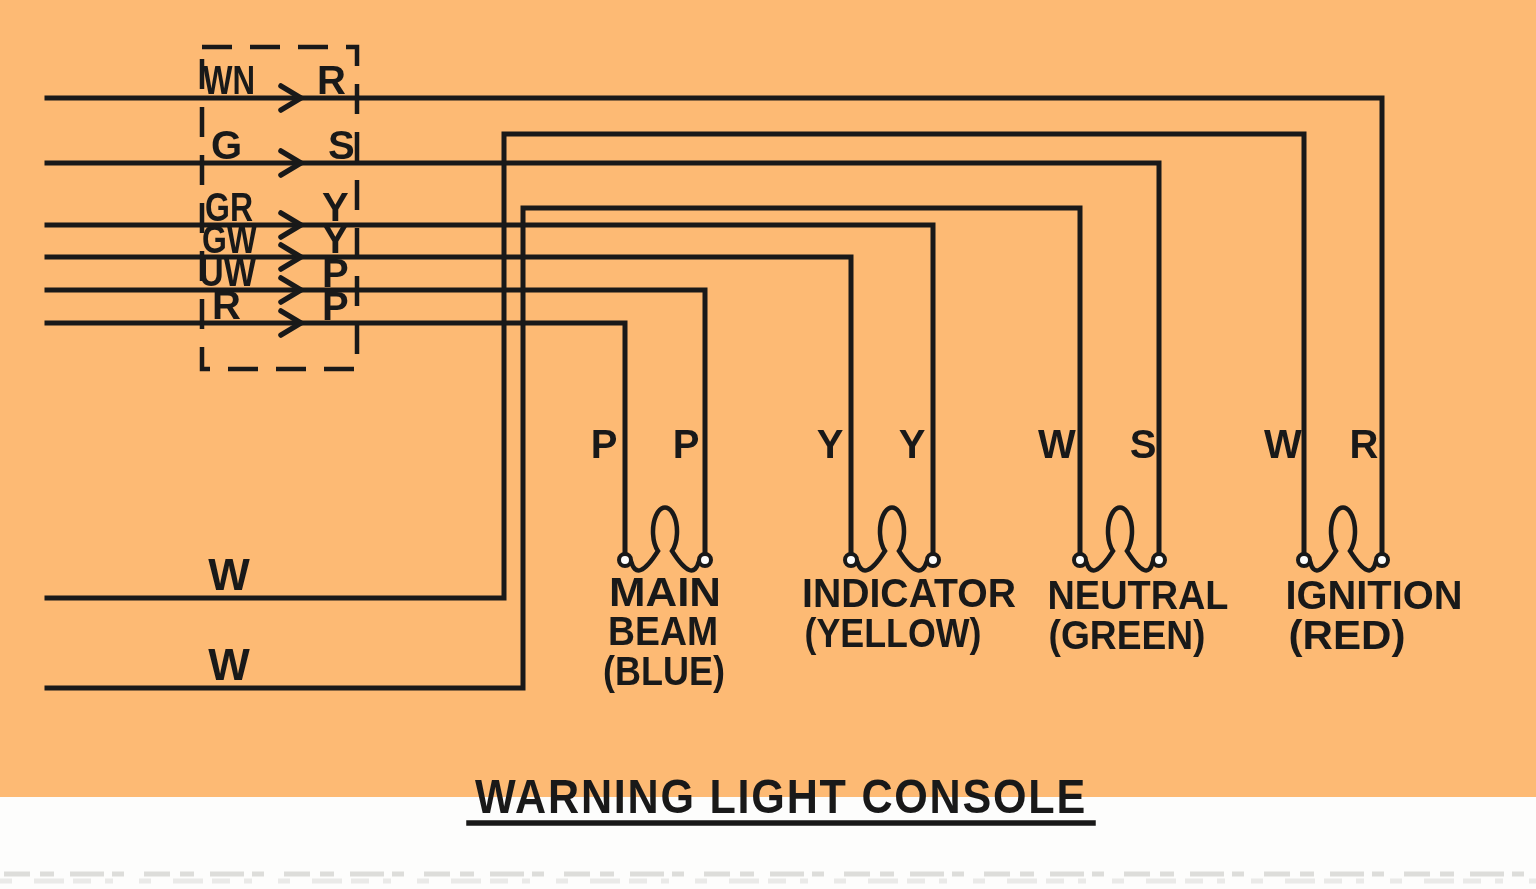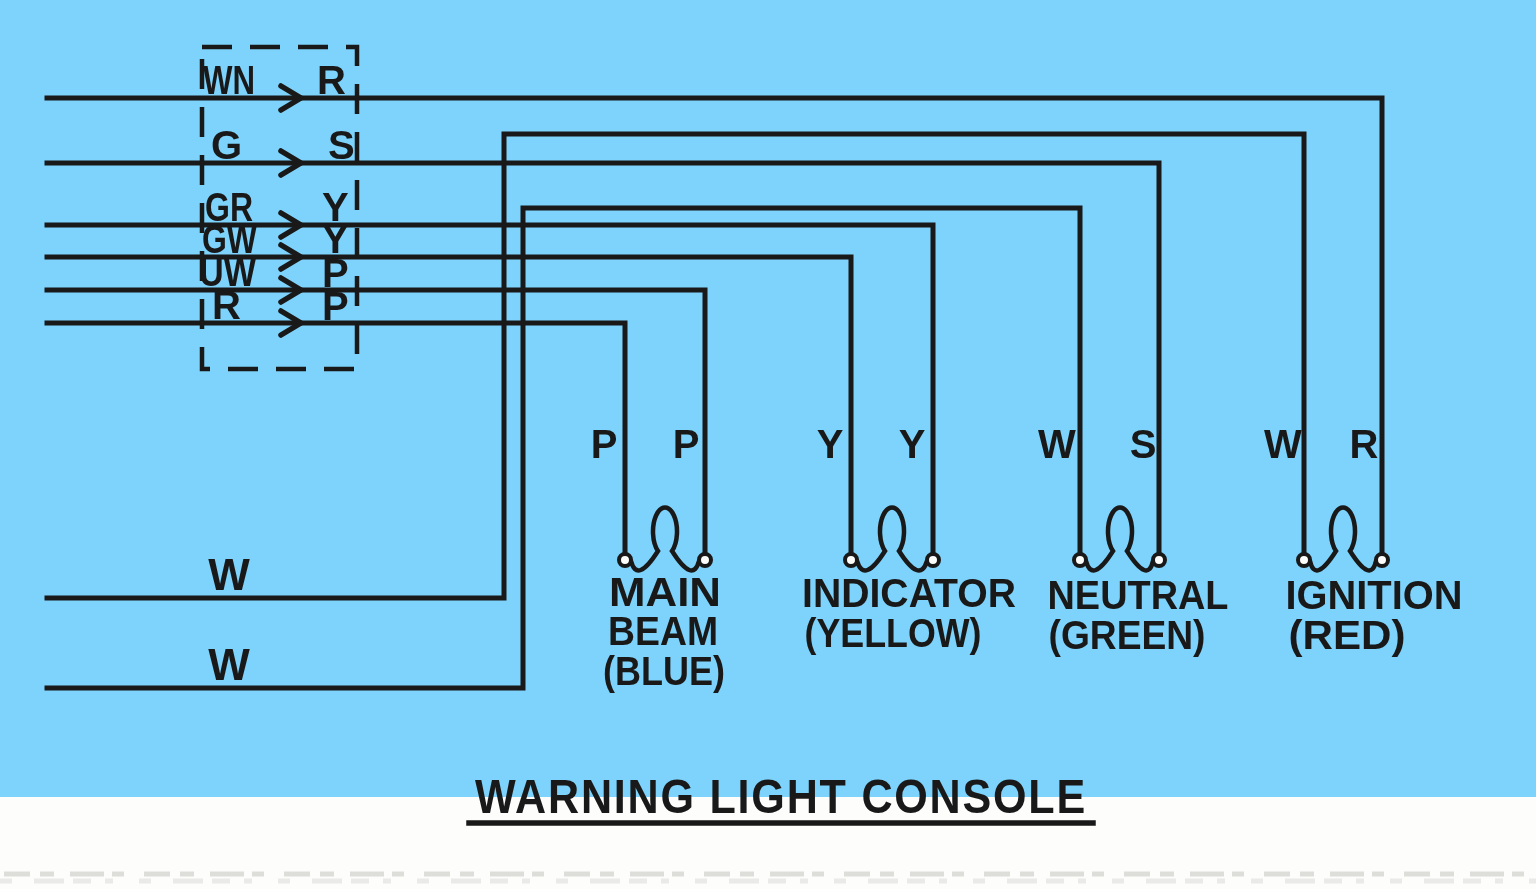--- a/index.html
+++ b/index.html
@@ -7,21 +7,21 @@
     padding: 0;
     background: #fdfdfc;
     width: 1536px;
     height: 889px;
     overflow: hidden;
   }
   .sheet {
     position: relative;
     width: 1536px;
     height: 797px;
-    background: #7dd3fc;
+    background: #fdba74;
   }
   svg { display: block; }
   .wire {
     fill: none;
     stroke: #191919;
     stroke-width: 5;
     stroke-linecap: square;
     stroke-linejoin: miter;
   }
   .dashed-box {

